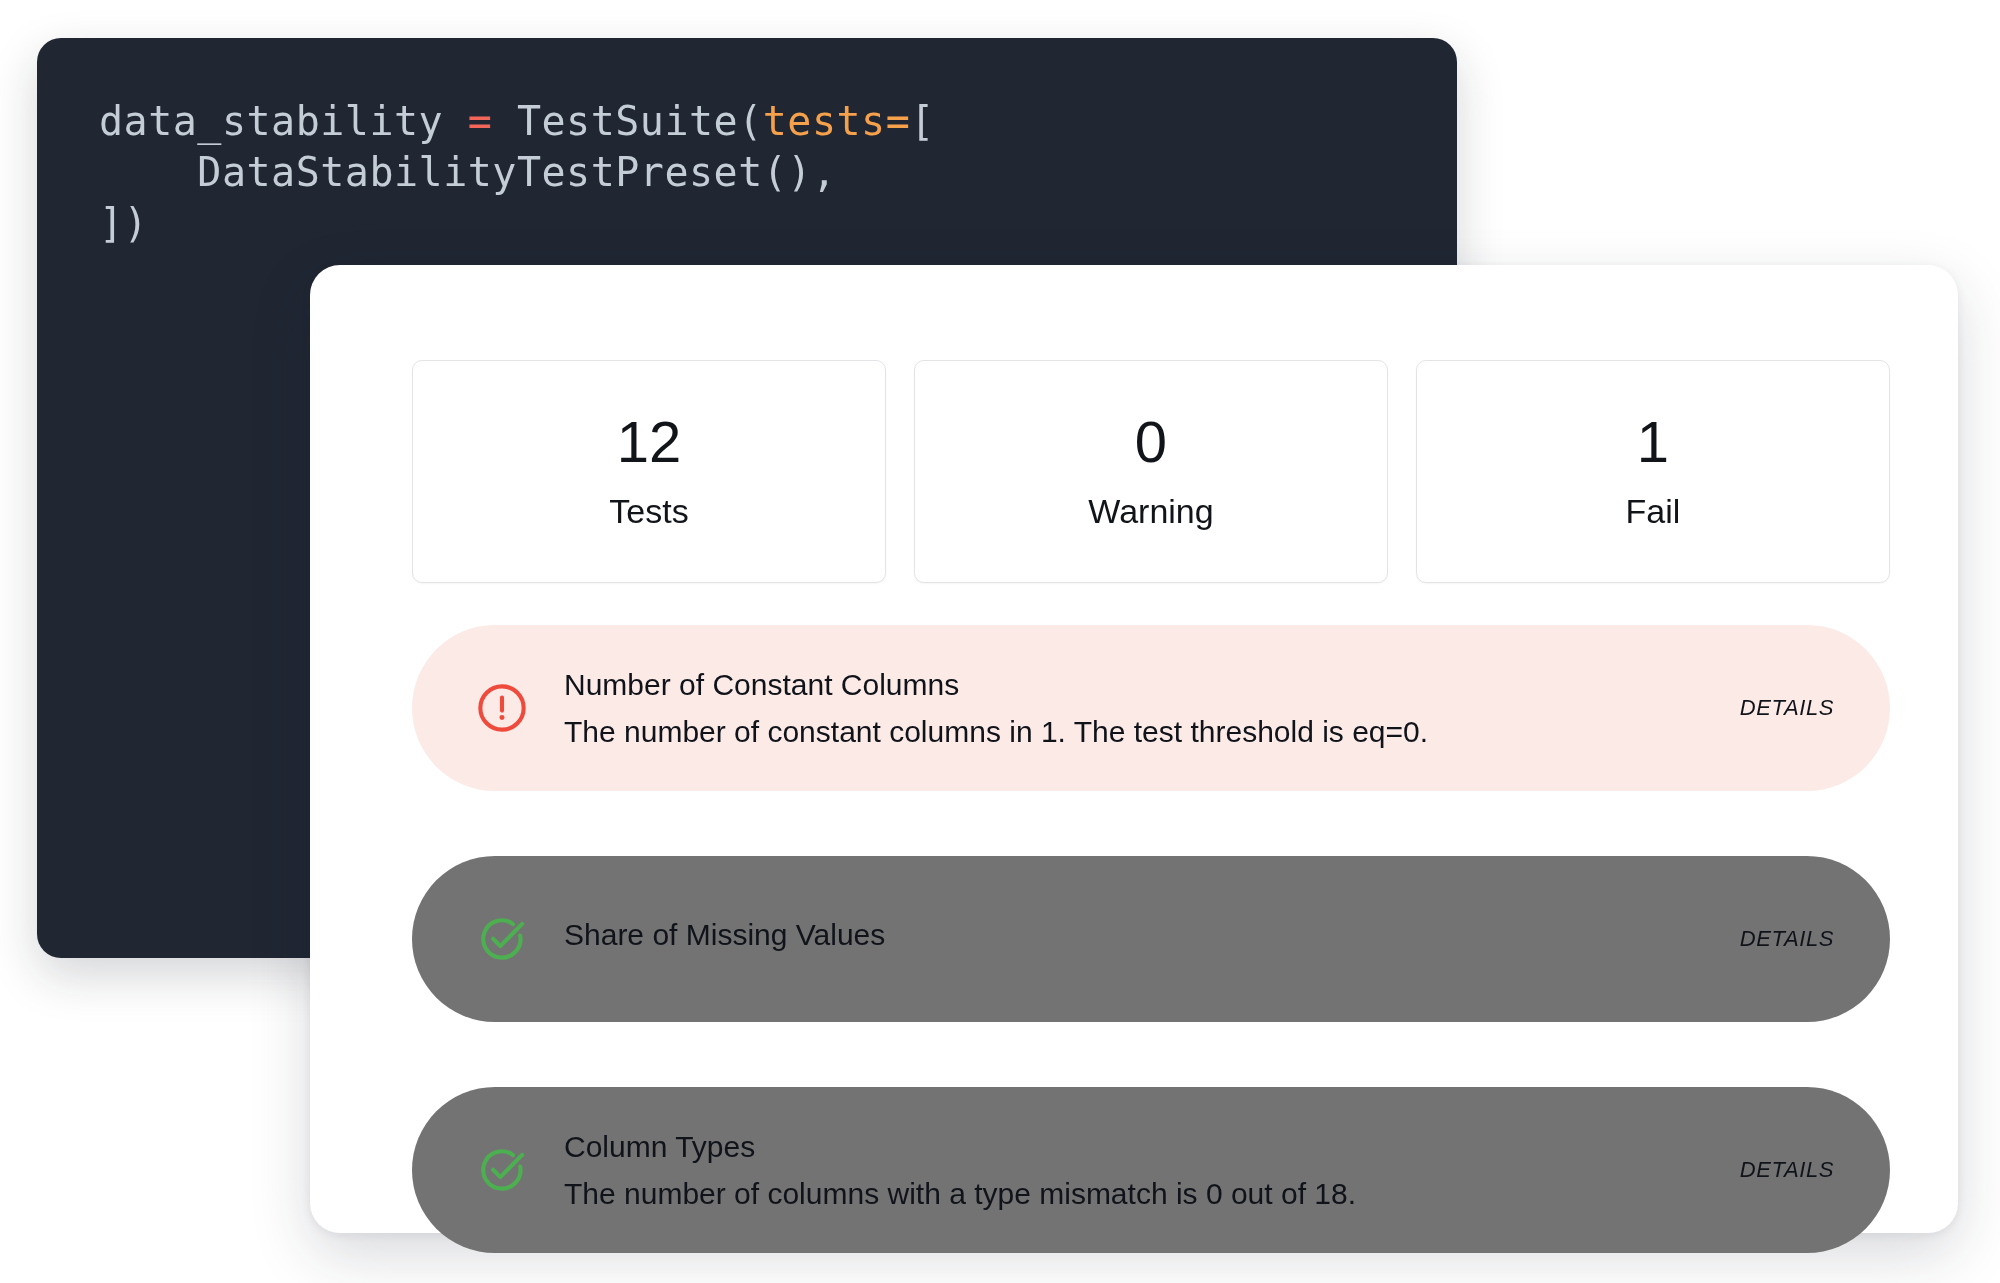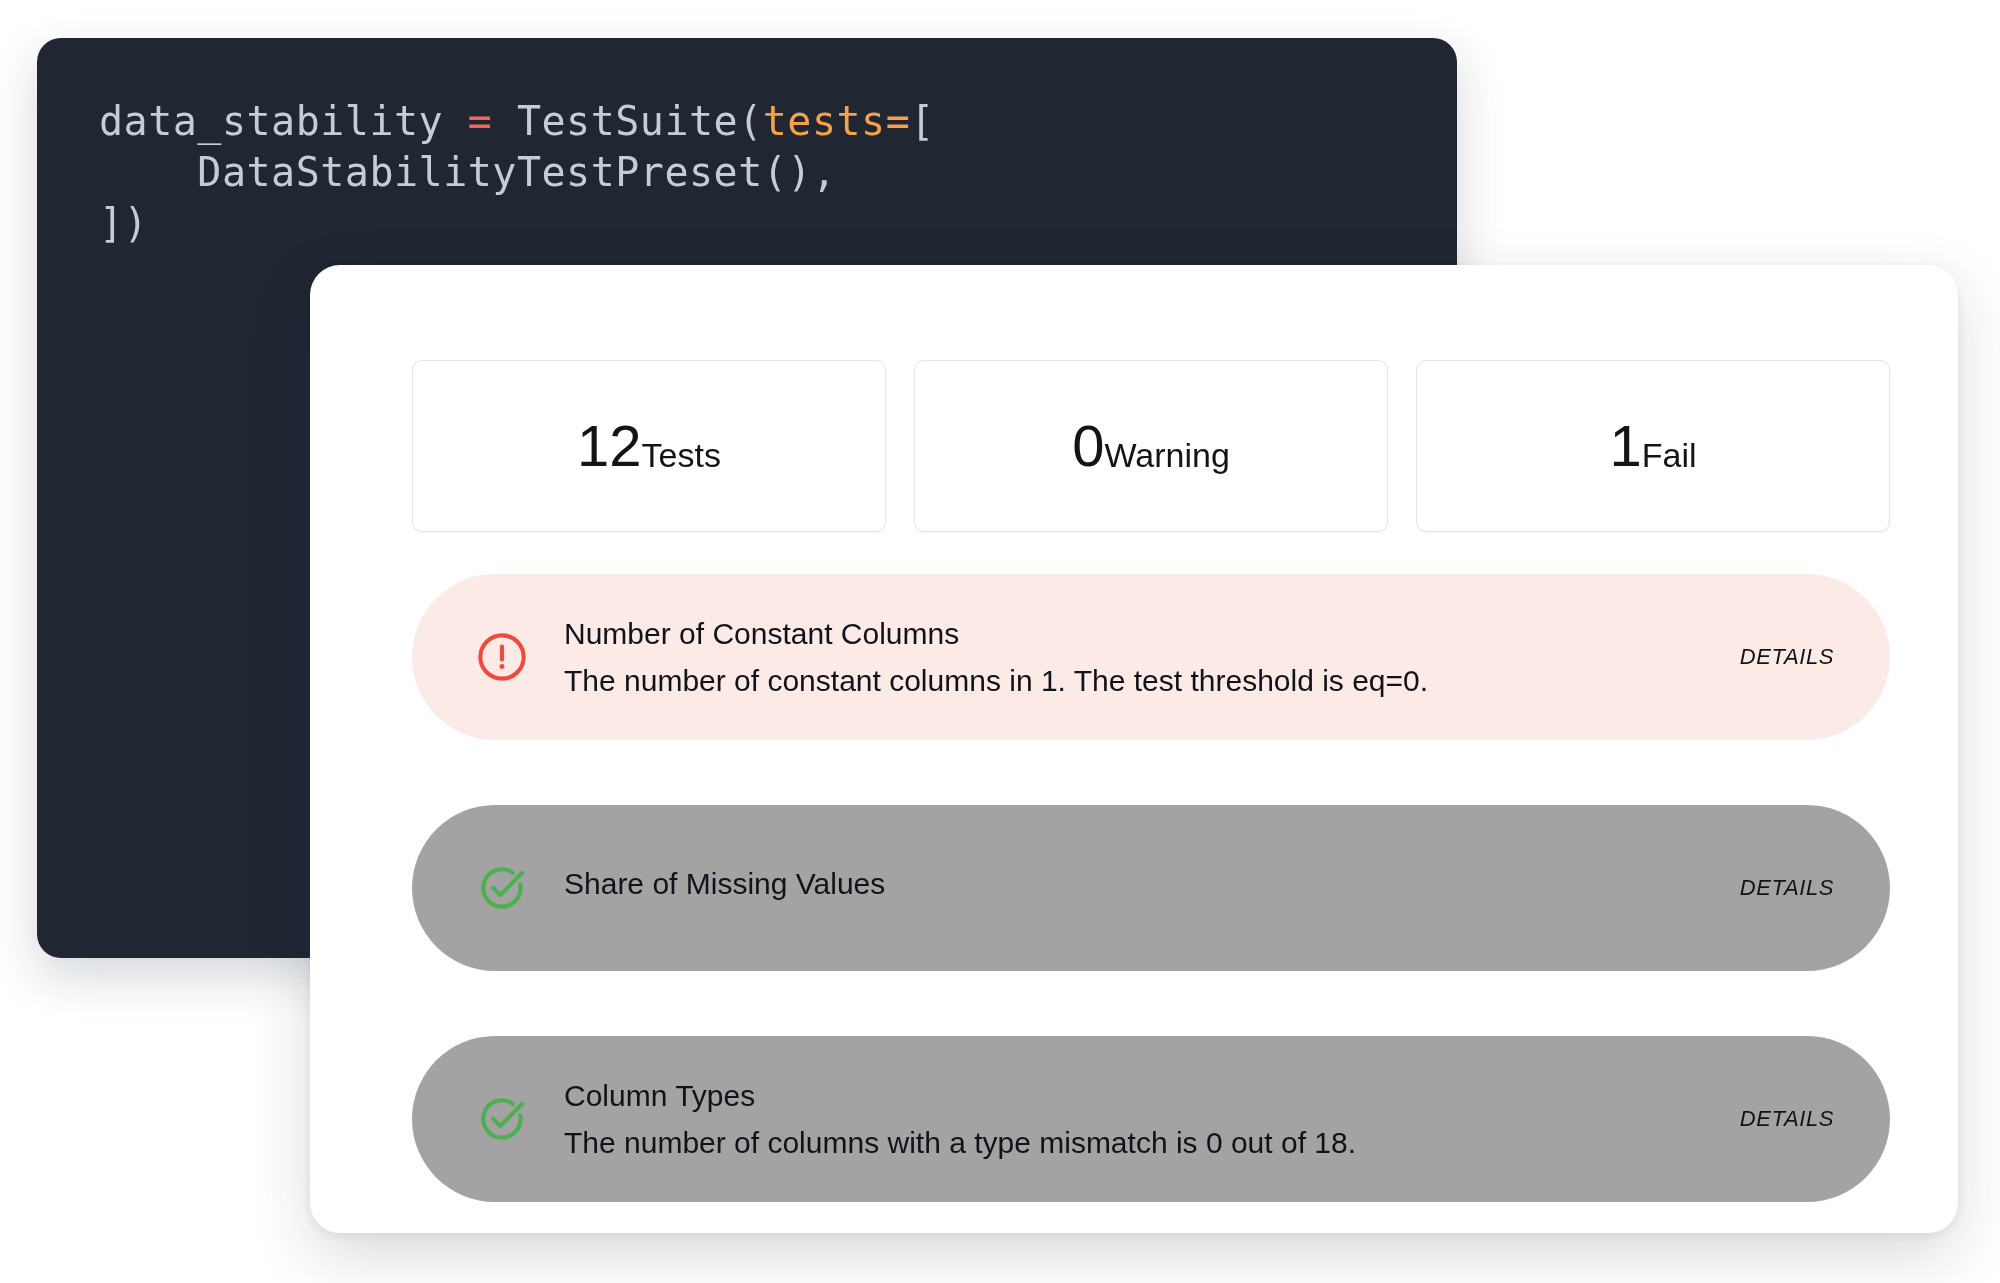--- a/index.html
+++ b/index.html
@@ -60,26 +60,26 @@
   }
 
   
   .stats-row {
     display: flex;
     gap: 28px;
     margin-bottom: 42px;
   }
   .stat-card {
     flex: 1 1 0;
-    height: 172px;
+    height: 223px;
     background: #ffffff;
     border: 1px solid #e2e4e6;
     border-radius: 10px;
     display: flex;
-    flex-direction: row;
+    flex-direction: column;
     align-items: center;
     justify-content: center;
     box-shadow: 0 1px 2px rgba(0,0,0,.04);
   }
   .stat-value {
     font-size: 58px;
     line-height: 1.05;
     color: #111418;
     font-weight: 400;
   }
@@ -94,21 +94,21 @@
   
   .test-rows { display: flex; flex-direction: column; gap: 65px; }
   .test-row {
     display: flex;
     align-items: center;
     height: 166px;
     border-radius: 84px;
     padding: 0 34px 0 64px;
   }
   .test-row.fail    { background: #fceae7; }
-  .test-row.success { background: #a3a3a3; }
+  .test-row.success { background: #737373; }
 
   .status-icon {
     width: 52px;
     height: 52px;
     flex: 0 0 52px;
     margin-right: 36px;
     display: flex;
     align-items: center;
     justify-content: center;
   }

